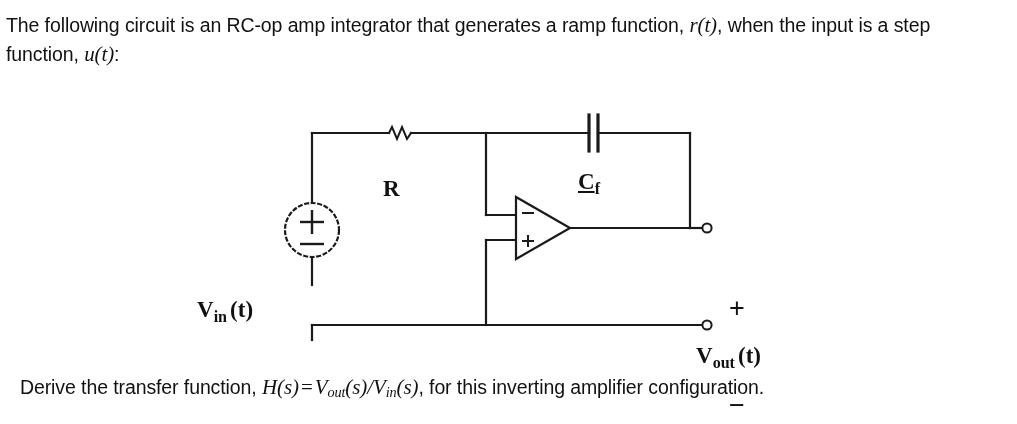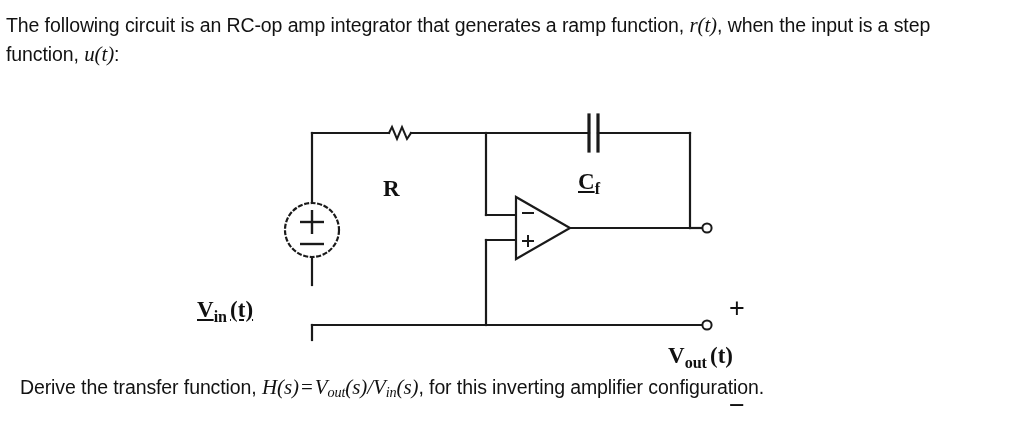--- a/index.html
+++ b/index.html
@@ -77,22 +77,22 @@
   .clabel {
     position: absolute;
     font-family: "Liberation Serif", serif;
     font-weight: bold;
     color: #111111;
     white-space: nowrap;
     line-height: 1;
   }
   #label-R      { left: 383px; top: 95px;  font-size: 23px; }
   #label-Cf     { left: 578px; top: 88px;  font-size: 23px; text-decoration: underline; }
-  #label-vin    { left: 197px; top: 216px; font-size: 23px; text-decoration: underline; }
-  #label-vout   { left: 668px; top: 262px; font-size: 23px; }
+  #label-vin    { left: 197px; top: 216px; font-size: 23px; }
+  #label-vout   { left: 696px; top: 262px; font-size: 23px; }
   .clabel .sb {
     font-size: 0.70em;
     vertical-align: -0.30em;
     font-weight: bold;
   }
   .clabel .paren {
     font-size: 1em;
     padding-left: 3px;
   }
   #term-plus  { position: absolute; left: 729px; top: 213px; font-size: 27px;

